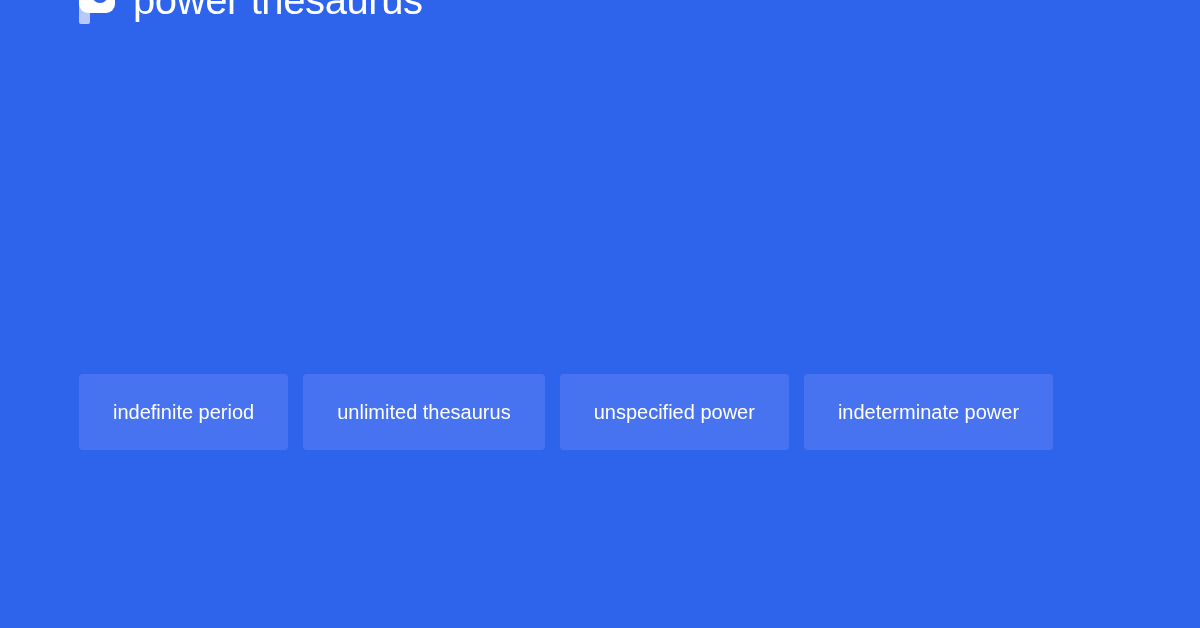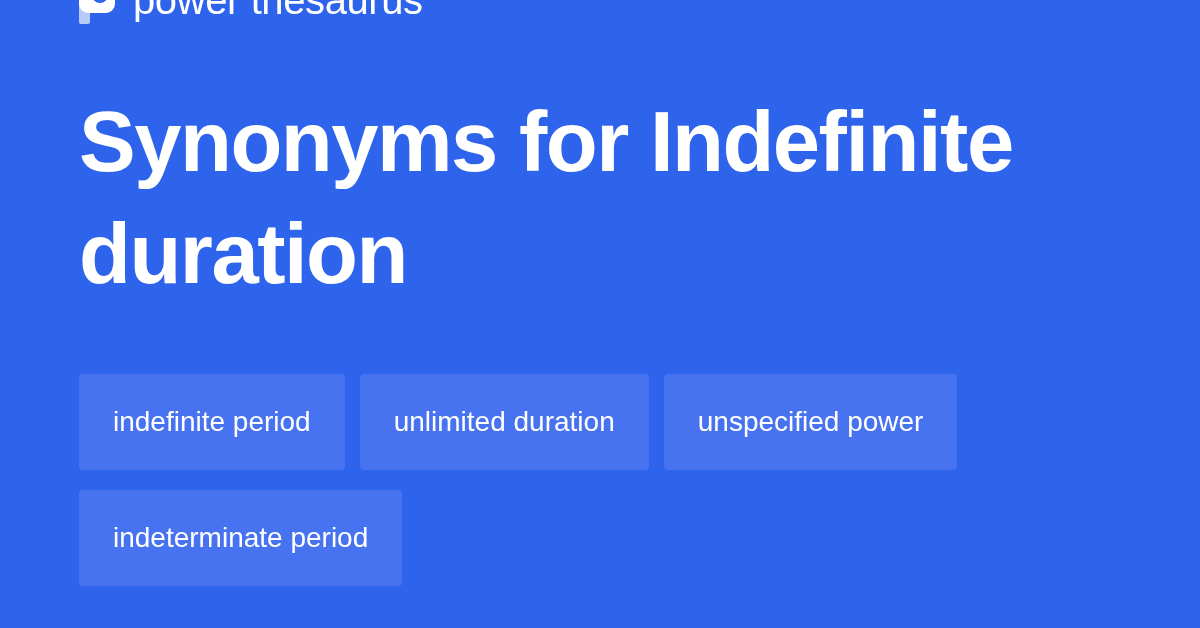--- a/index.html
+++ b/index.html
@@ -99,53 +99,49 @@
     position: absolute;
     left: 79px;
     top: 374px;
     width: 1040px;
     display: flex;
     flex-wrap: wrap;
     gap: 20px 15px;
   }
 
   .chip {
-    height: 96px;
+    height: 76px;
     display: flex;
     align-items: center;
     padding: 0 34px;
     background: #4873f0;
     border-radius: 4px;
     color: #ffffff;
-    font-size: 28px;
+    font-size: 20px;
     font-weight: 400;
     line-height: 76px;
     white-space: nowrap;
     cursor: pointer;
   }
 </style>
 </head>
 <body>
 
 <div class="page">
 
   <div class="brand">
     <span class="brand-mark">
       <span class="stem"></span>
       <span class="bowl"></span>
       <span class="counter"></span>
     </span>
     <span class="brand-name">power thesaurus</span>
   </div>
 
-  <h1 class="headline">
-    <span>Synonyms for Indefinite</span>
-    <span>duration</span>
-  </h1>
 
   <div class="chips">
     <span class="chip">indefinite period</span>
-    <span class="chip">unlimited duration</span>
+    <span class="chip">unlimited thesaurus</span>
     <span class="chip">unspecified power</span>
-    <span class="chip">indeterminate period</span>
+    <span class="chip">indeterminate power</span>
   </div>
 
 </div>
 
 </body></html>

